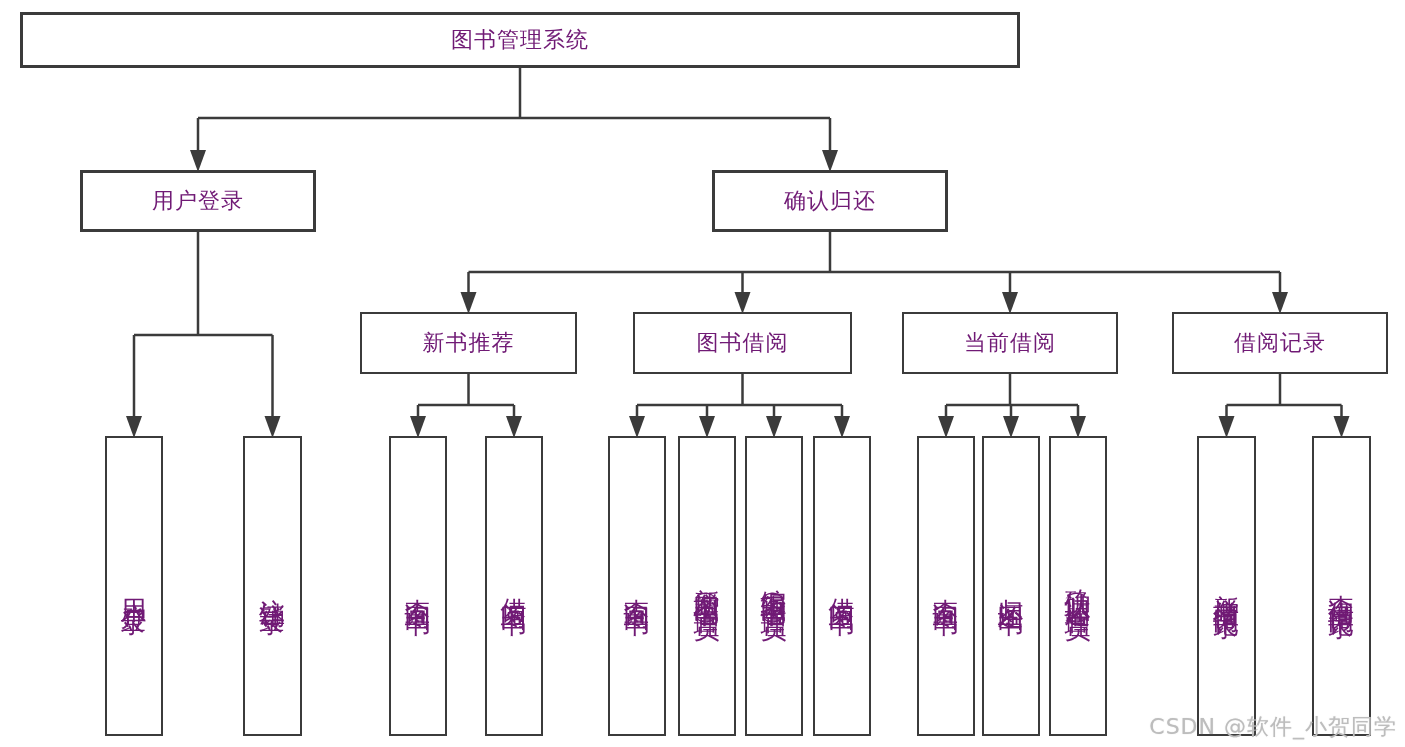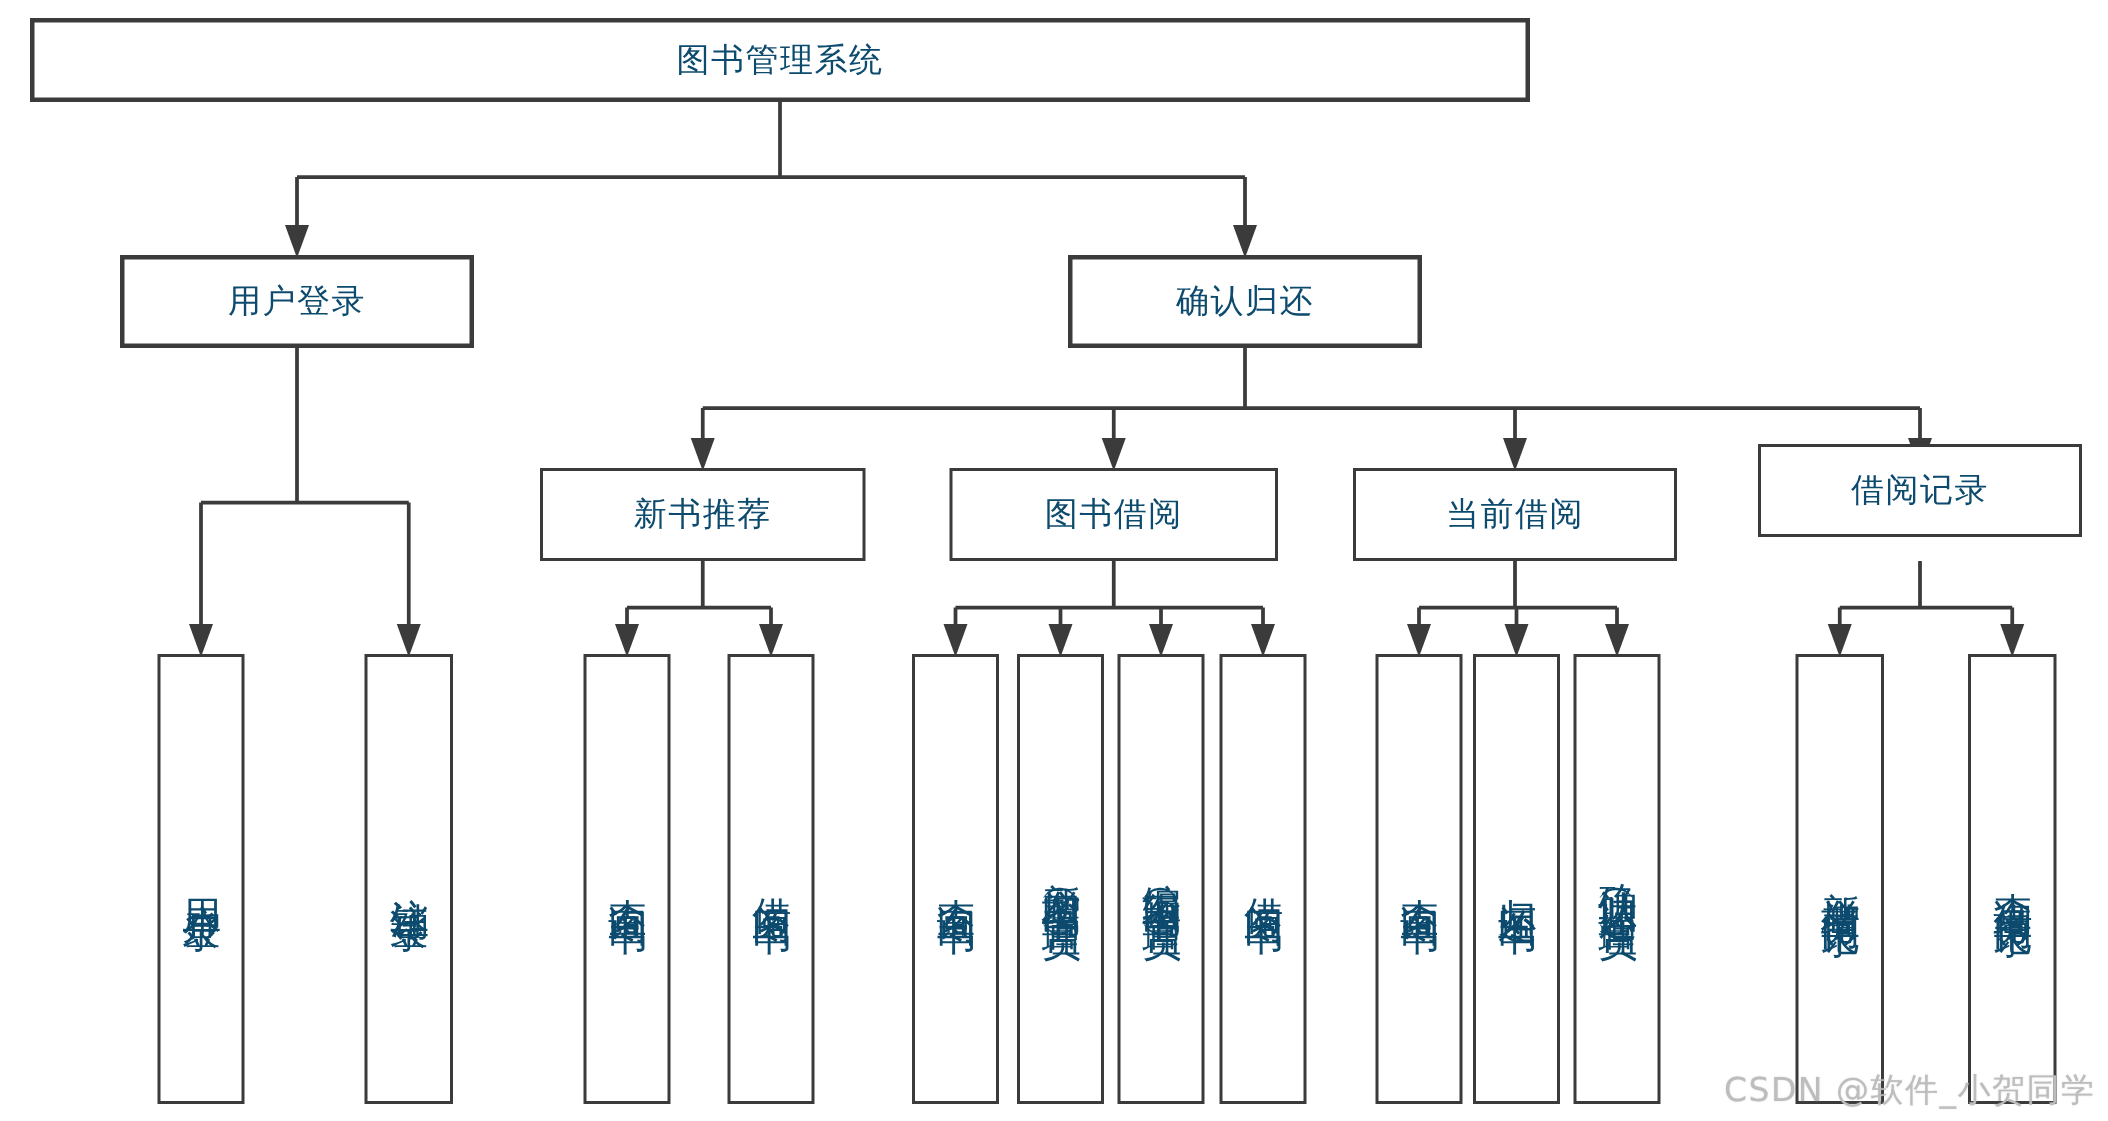--- a/index.html
+++ b/index.html
@@ -6,21 +6,21 @@
   body{
     width:1405px;height:747px;position:relative;overflow:hidden;
     font-family:"DejaVu Sans","Liberation Sans",sans-serif;
   }
   #stage{position:absolute;left:0;top:0;width:1405px;height:747px;}
   #edges{position:absolute;left:0;top:0;width:1405px;height:747px;}
   .node{
     position:absolute;box-sizing:border-box;background:#ffffff;
     border:2.5px solid #3b3b3b;
     display:flex;align-items:center;justify-content:center;
-    color:#0c4a6e;
+    color:#701a75;
   }
   .node.root,.node.l2{border-width:3px;}
   .node.root .label,.node.l2 .label,.node.l3 .label{
     font-size:22px;letter-spacing:1px;white-space:nowrap;
   }
   .node.leaf .label{
     writing-mode:vertical-rl;text-orientation:mixed;
     font-size:26px;letter-spacing:4px;line-height:1.0;
     max-height:292px;
   }
@@ -102,21 +102,21 @@
       </div>
       <div class="node l3" style="left: 360px; top: 312px; width: 217px; height: 62px; align-items: center;">
         <span class="label">新书推荐</span>
       </div>
       <div class="node l3" style="left: 633px; top: 312px; width: 219px; height: 62px;">
         <span class="label">图书借阅</span>
       </div>
       <div class="node l3" style="left: 902px; top: 312px; width: 216px; height: 62px;">
         <span class="label">当前借阅</span>
       </div>
-      <div class="node l3" style="left: 1172px; top: 296px; width: 216px; height: 62px;">
+      <div class="node l3" style="left: 1172px; top: 312px; width: 216px; height: 62px;">
         <span class="label">借阅记录</span>
       </div>
       <div class="node leaf" style="left: 105px; top: 436px; width: 58px; height: 300px;">
         <span class="label">用户登录</span>
       </div>
       <div class="node leaf" style="left: 243px; top: 436px; width: 59px; height: 300px;">
         <span class="label">注销登录</span>
       </div>
       <div class="node leaf" style="left: 389px; top: 436px; width: 58px; height: 300px;">
         <span class="label">查询图书</span>

